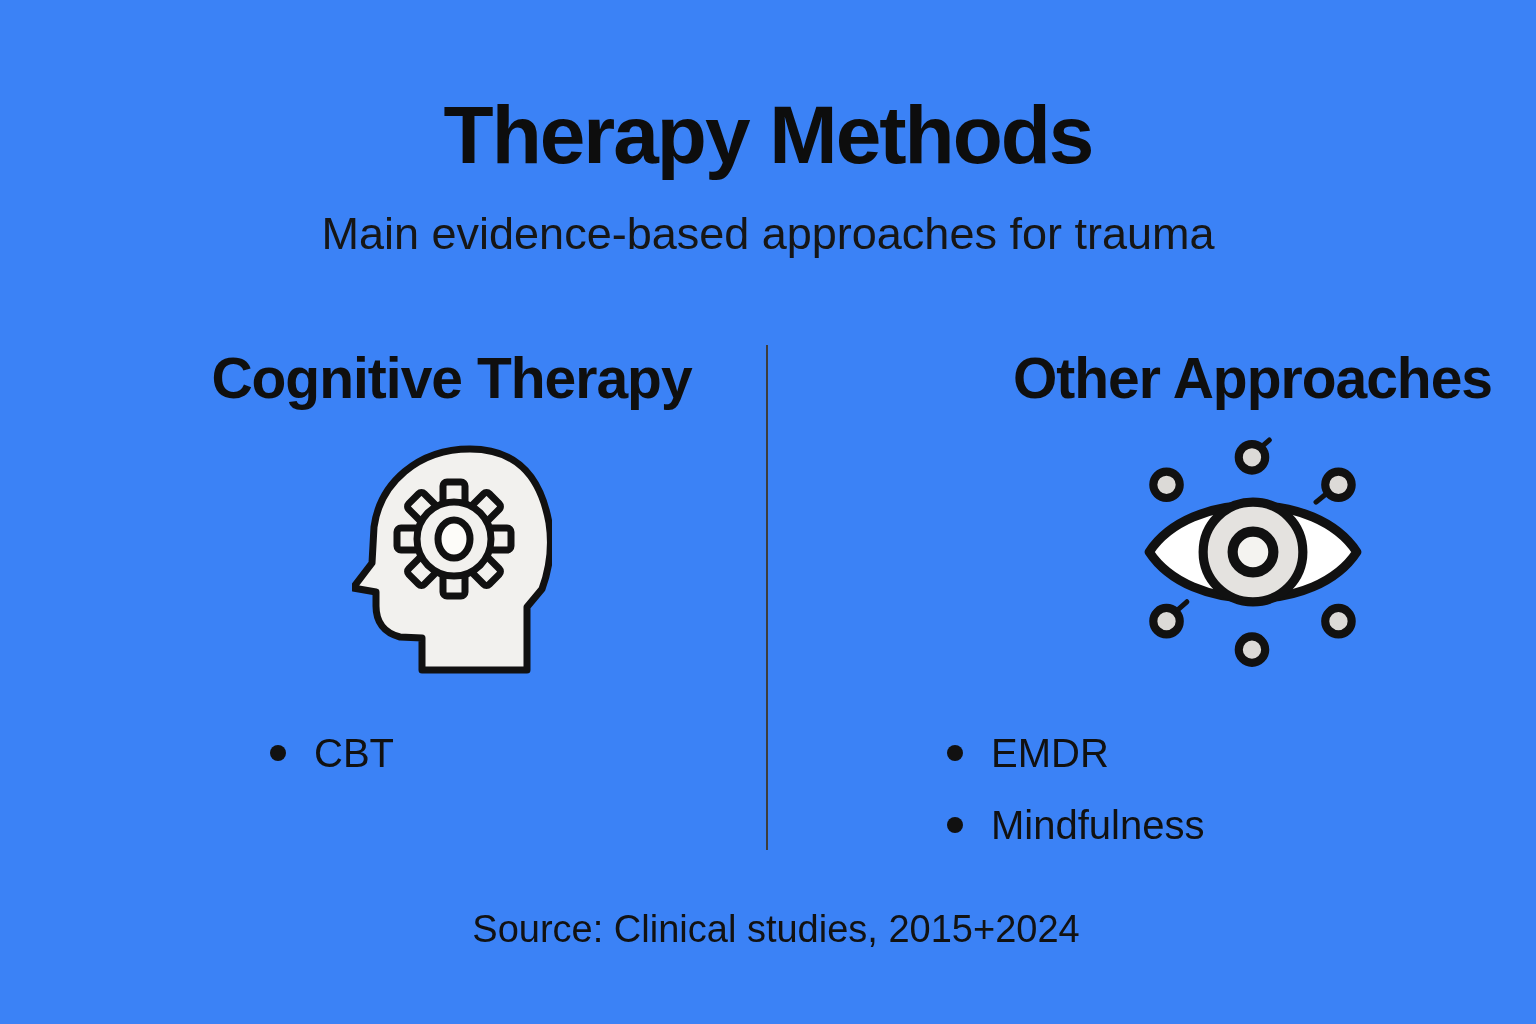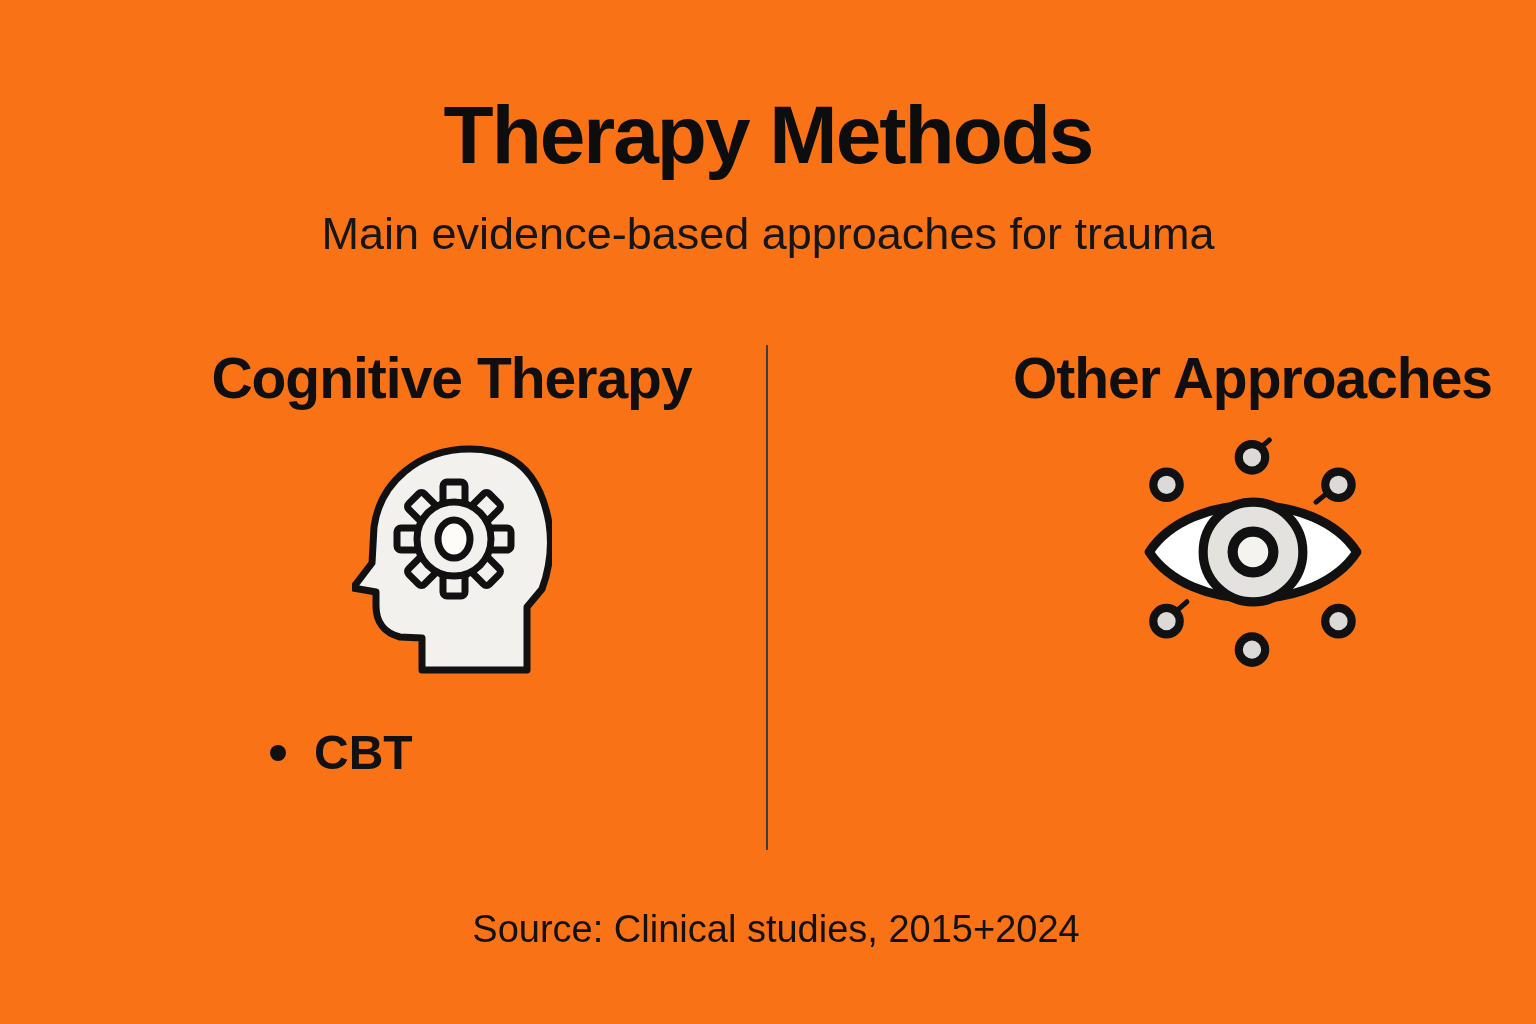--- a/index.html
+++ b/index.html
@@ -6,21 +6,21 @@
   html, body { width: 1536px; height: 1024px; overflow: hidden; }
   body {
     background: #fdfcf9;
     font-family: "Liberation Sans", "DejaVu Sans", sans-serif;
     color: #111111;
   }
   .canvas {
     position: relative;
     width: 1536px;
     height: 1024px;
-    background: #f97316;
+    background: #3b82f6;
   }
   .page-title {
     position: absolute;
     top: 88px;
     left: 0;
     width: 100%;
     text-align: center;
     font-size: 82px;
     font-weight: 700;
     letter-spacing: -2px;
@@ -67,22 +67,22 @@
     top: 100px;
     width: 100%;
     display: flex;
     justify-content: center;
   }
   .col-right .icon-wrap { top: 92px; }
   .bullets {
     position: absolute;
     top: 372px;
     list-style: none;
-    font-size: 48px;
-    font-weight: 700;
+    font-size: 40px;
+    font-weight: 400;
     color: #111111;
   }
   .col-left  .bullets { left: 270px; }
   .col-right .bullets { left: 146px; }
   .bullets li {
     position: relative;
     padding-left: 44px;
     line-height: 72px;
     white-space: nowrap;
   }
@@ -186,18 +186,20 @@
 
         <g stroke="#111111" stroke-width="5" stroke-linecap="round">
           <path d="M 118 10 L 126 3"></path>
           <path d="M 183 55 L 172 64"></path>
           <path d="M 36 170 L 45 162"></path>
         </g>
       </svg>
     </div>
 
     <ul class="bullets">
+      <li>EMDR</li>
+      <li>Mindfulness</li>
     </ul>
   </section>
 
   <div class="footer-source">Source: Clinical studies, 2015+2024</div>
 
 </div>
 
 </body></html>

